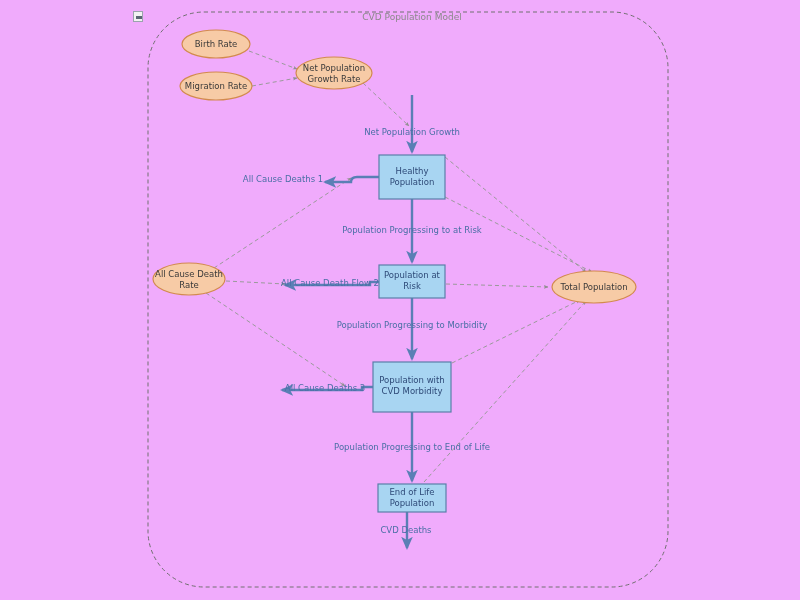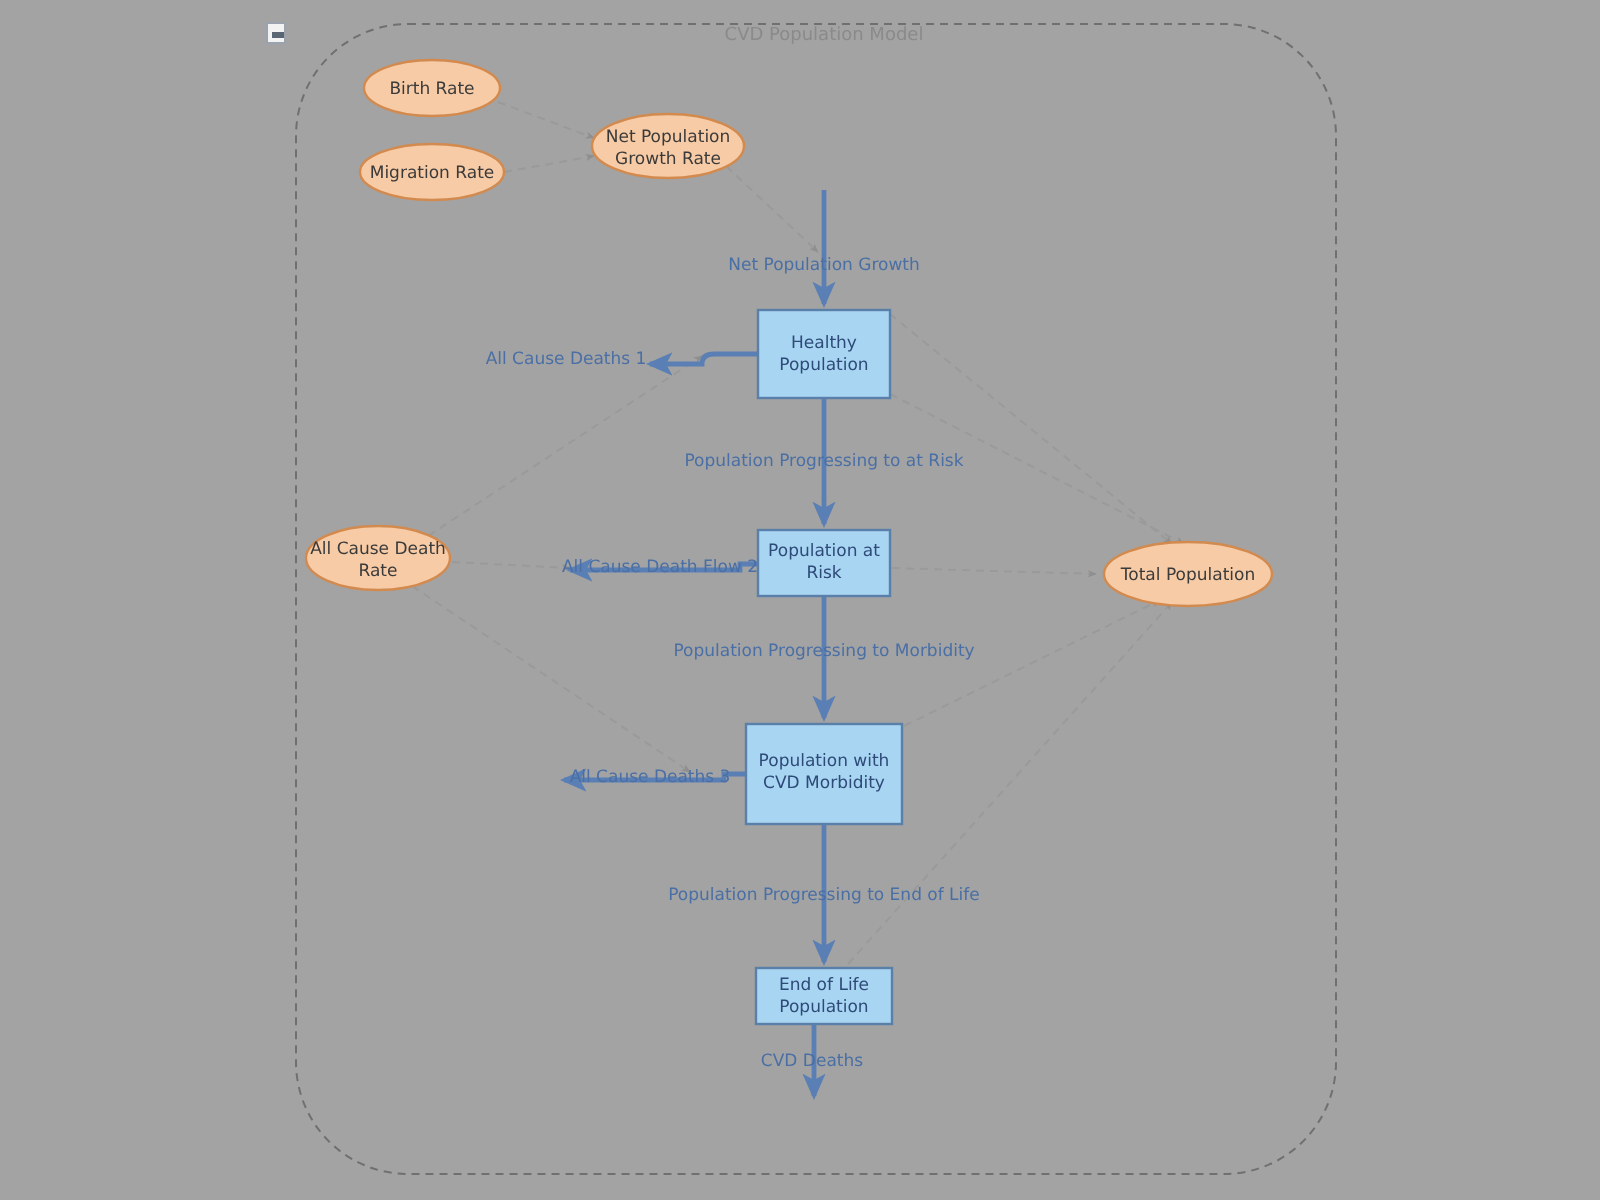--- a/index.html
+++ b/index.html
@@ -10,21 +10,21 @@
   body {
     width: 800px;
     height: 600px;
     overflow: hidden;
     font-family: "DejaVu Sans", sans-serif;
   }
   #canvas {
     position: relative;
     width: 800px;
     height: 600px;
-    background: #a3a3a3;
+    background: #f0abfc;
   }
   svg#diagram {
     position: absolute;
     left: 0;
     top: 0;
     width: 800px;
     height: 600px;
   }
   .stock-label, .ellipse-label, .flow-label, .model-title {
     font-family: "DejaVu Sans", sans-serif;

